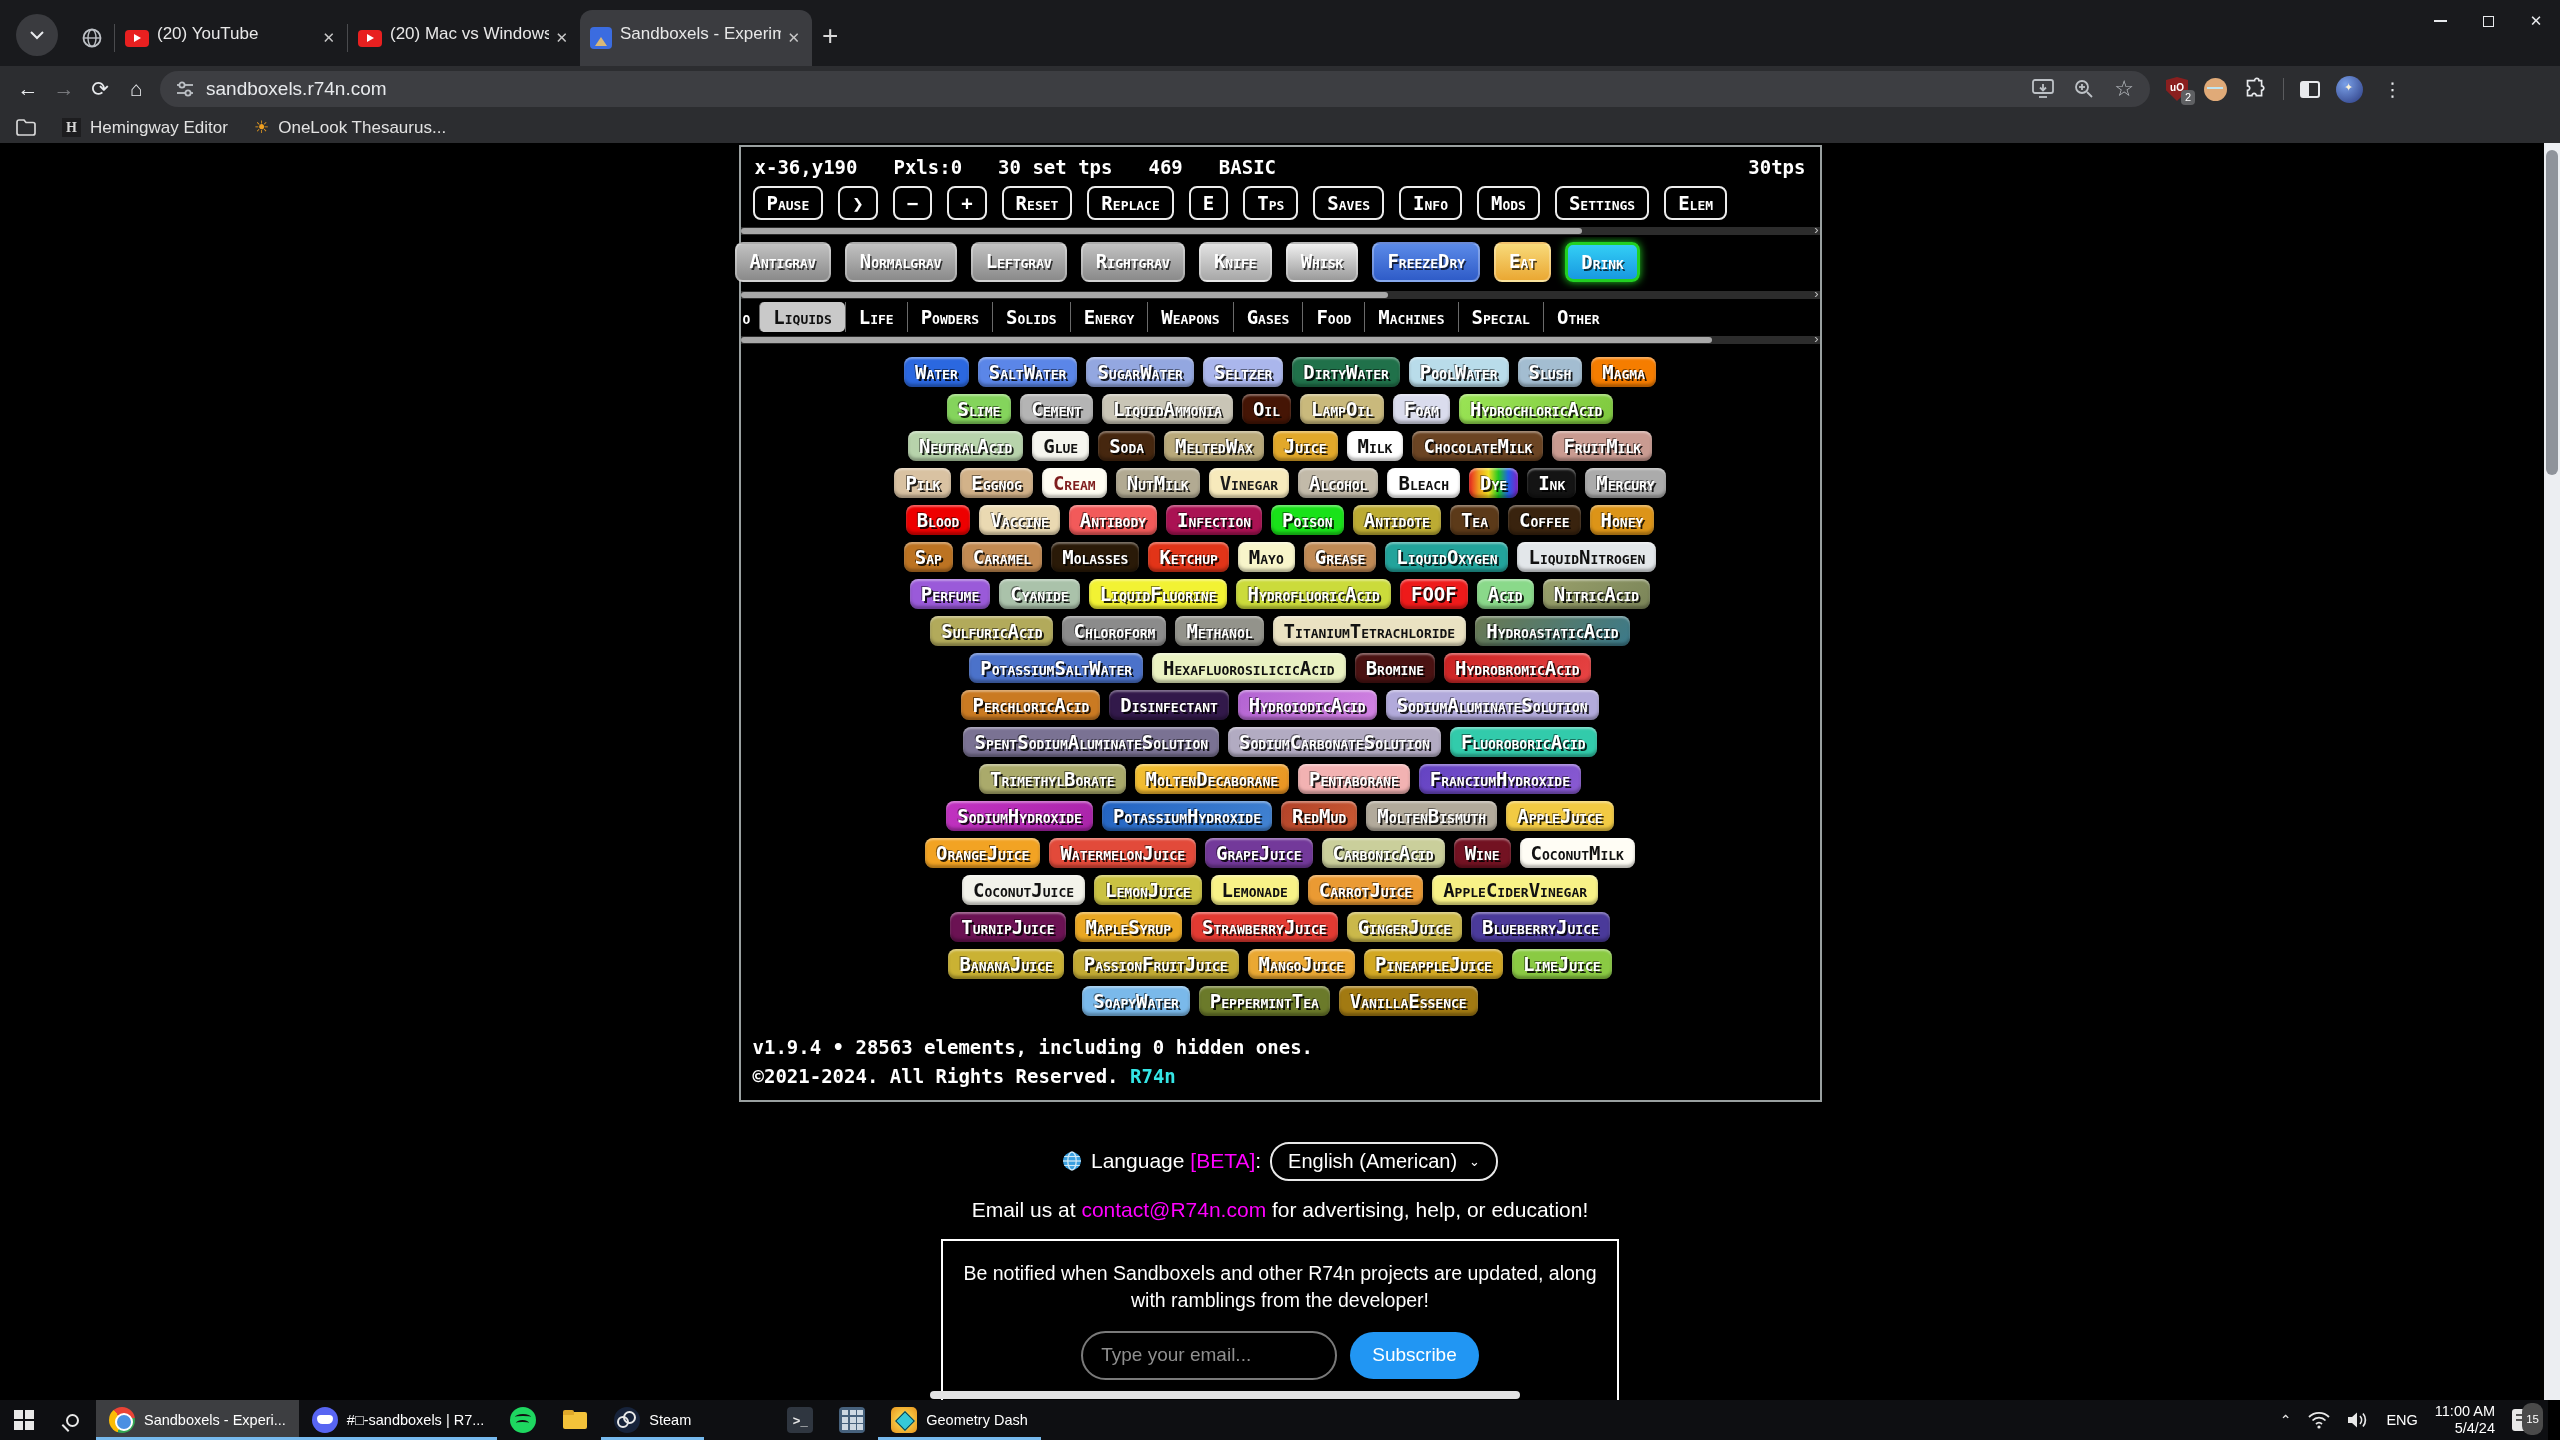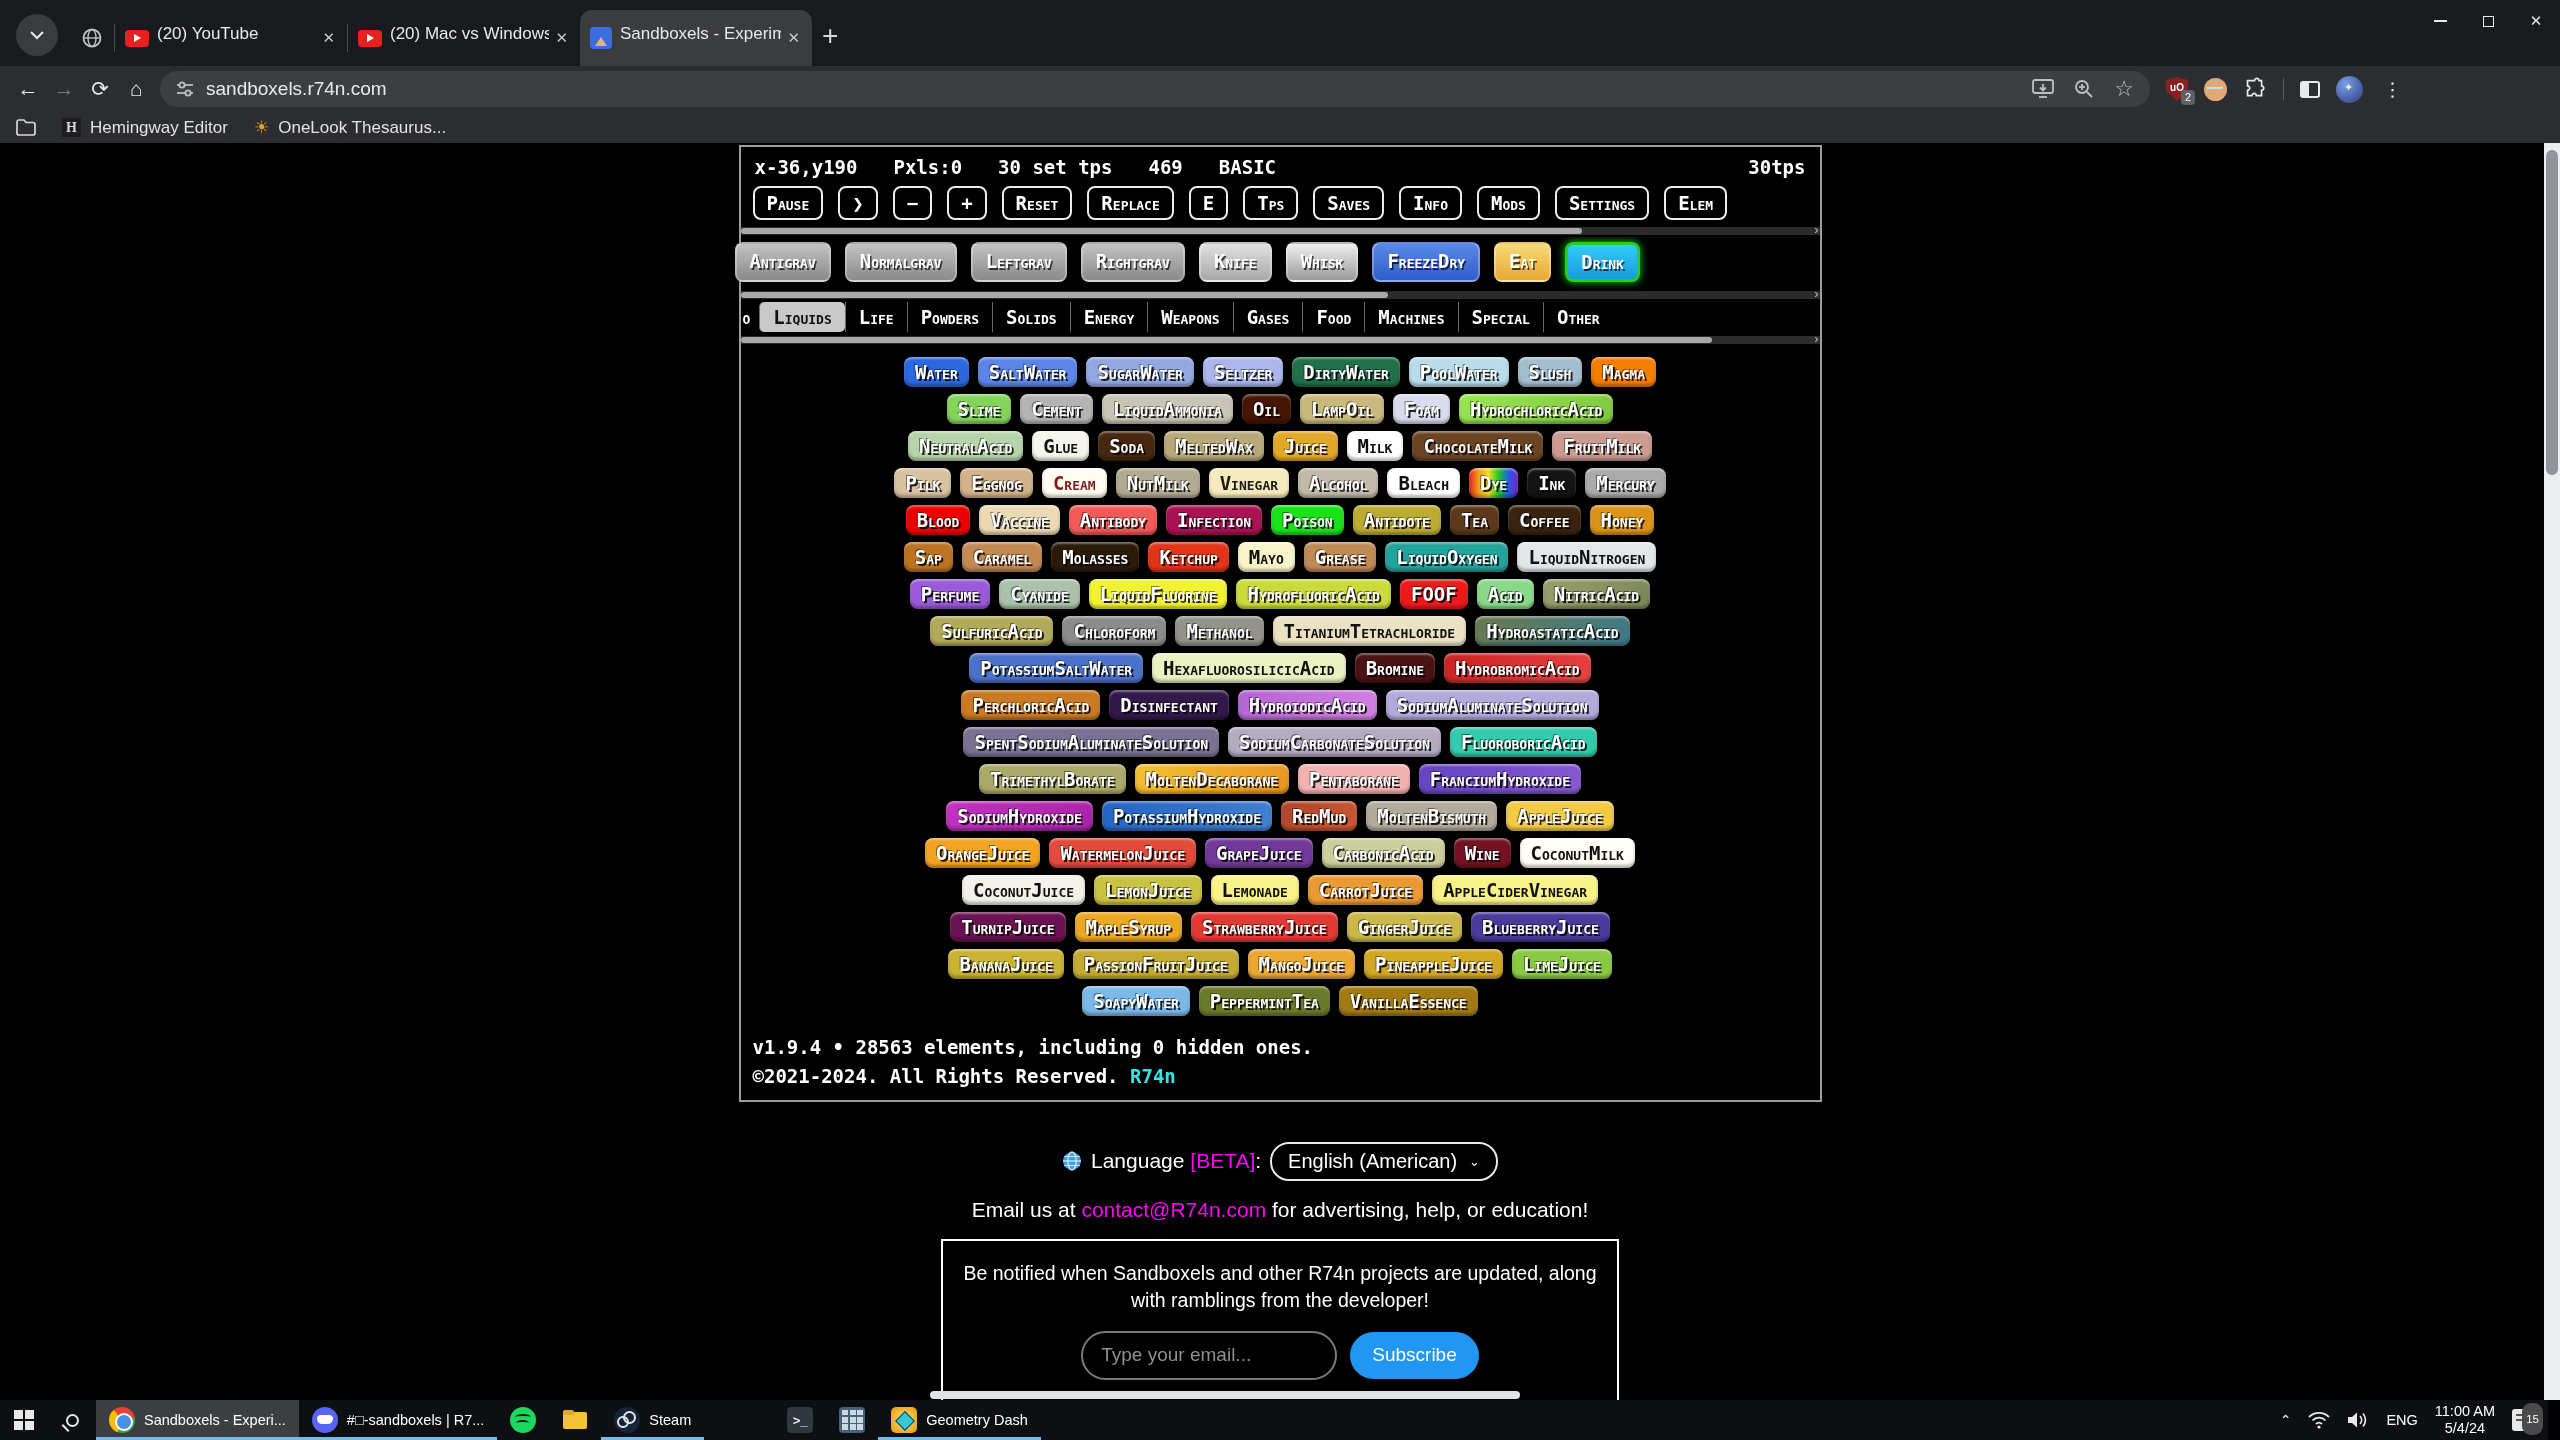--- a/index.html
+++ b/index.html
@@ -154,21 +154,21 @@
              display:flex; align-items:center; justify-content:center; }
   .calc-ic { background:#46617c; border-radius:4px; display:grid; grid-template-columns:6px 6px 6px;
              grid-template-rows:5px 6px 6px; gap:1.5px; padding:3px; }
   .calc-ic div { background:#cdd8e2; }
   .gd-ic { border-radius:5px; background:radial-gradient(circle, #f8cf4a 30%, #e8941c); position:relative; }
   .gd-ic::after { content:""; position:absolute; left:7px; top:7px; width:12px; height:12px; background:#35c8d8;
                   transform:rotate(45deg); border:1.5px solid #0e3e48; }
   .tray { margin-left:auto; display:flex; align-items:center; gap:17px; padding:0 12px; color:#fff; }
   .tray-chev { color:#e8e8e8; font-size:14px; }
   .tray-eng { font-size:14.5px; }
-  .tray-clock { text-align:center; font-size:14.5px; line-height:1.2; }
+  .tray-clock { text-align:right; font-size:14.5px; line-height:1.2; }
   .notif { position:relative; width:24px; height:22px; }
   .notif-body { position:absolute; inset:0; background:#e8e8e8; border-radius:3px; }
   .notif-body::before { content:""; position:absolute; left:4px; top:5px; right:4px; height:2px; background:#555; }
   .notif-body::after { content:""; position:absolute; left:4px; top:10px; right:8px; height:2px; background:#555; }
   .notif-badge { position:absolute; right:-7px; bottom:-4px; background:#4a4a4a; border-radius:9px;
                  color:#fff; font-size:11.5px; padding:10px 4px; }
 </style>
 </head>
 <body>
 

